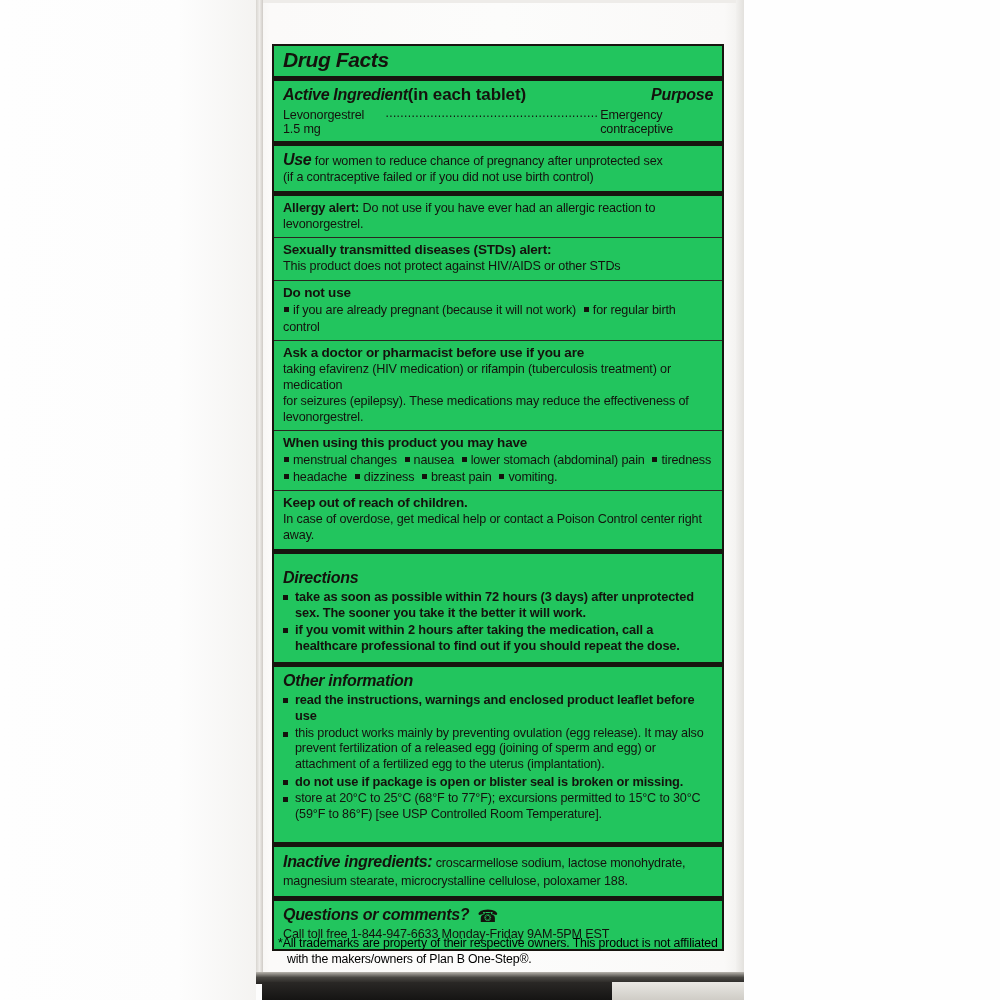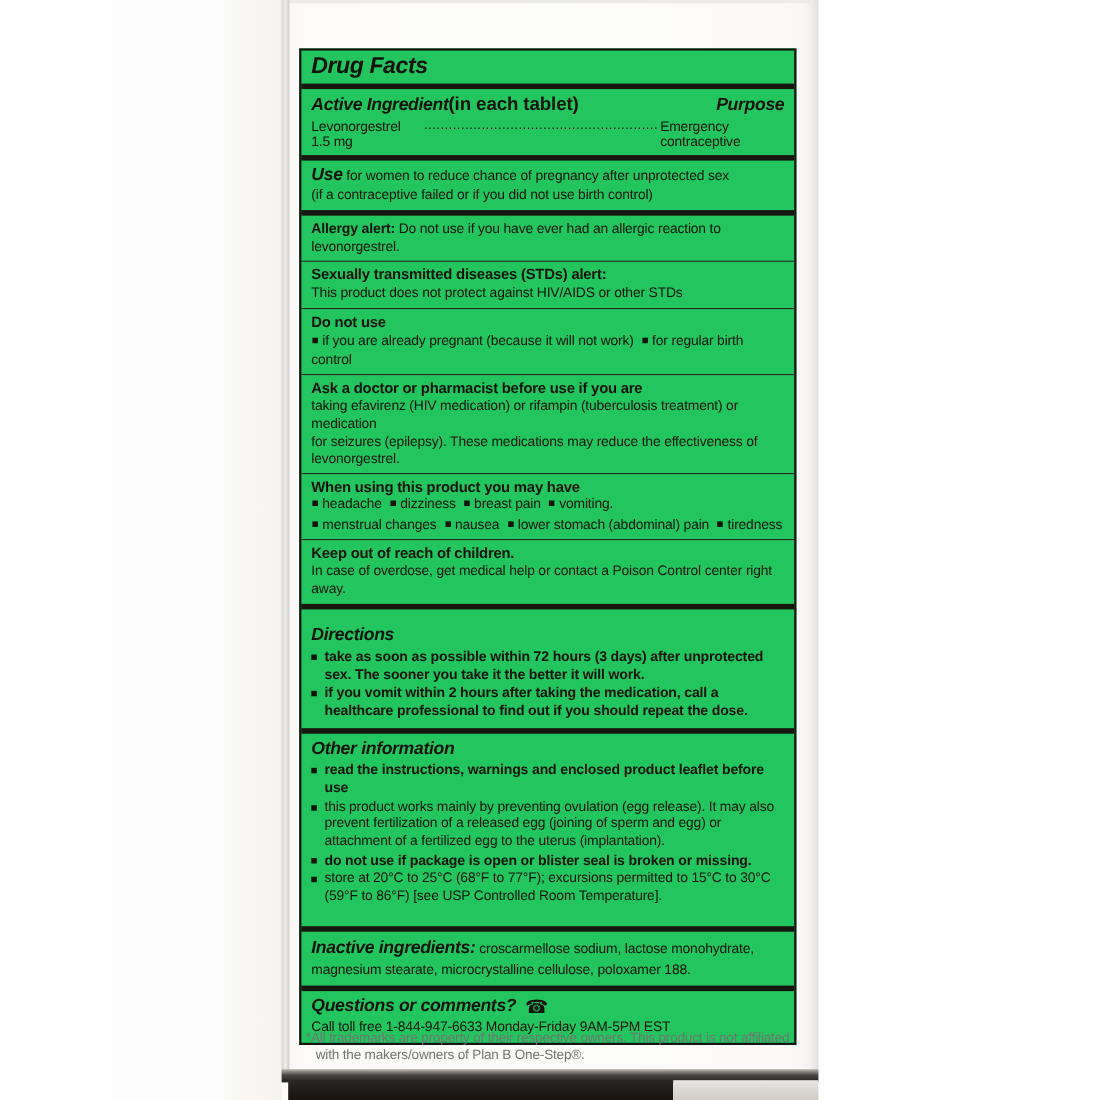--- a/index.html
+++ b/index.html
@@ -213,21 +213,21 @@
   }
 
   #footnote {
     position: absolute;
     left: 278px;
     top: 936px;
     width: 452px;
     font-size: 12.3px;
     line-height: 1.28;
     letter-spacing: -0.15px;
-    color: #737373;
+    color: #000000;
     font-family: "Liberation Sans", sans-serif;
   }
   #footnote .cont {
     padding-left: 9px;
     display: block;
   }
 </style>
 </head>
 <body>
 
@@ -290,22 +290,22 @@
       </div>
 
       <div class="sub">
         <div class="hdr-bold">Ask a doctor or pharmacist before use if you are</div>
         <div class="body-txt" style="margin-top:2px;">taking efavirenz (HIV medication) or rifampin (tuberculosis treatment) or medication</div>
         <div class="body-txt">for seizures (epilepsy). These medications may reduce the effectiveness of levonorgestrel.</div>
       </div>
 
       <div class="sub">
         <div class="hdr-bold">When using this product you may have</div>
+        <div class="inline-bullets" style="margin-top:2px;"><span class="sq"></span><span>menstrual changes</span>&nbsp; <span class="sq"></span><span>nausea</span>&nbsp; <span class="sq"></span><span>lower stomach (abdominal) pain</span>&nbsp; <span class="sq"></span><span>tiredness</span></div>
         <div class="inline-bullets"><span class="sq"></span><span>headache</span>&nbsp; <span class="sq"></span><span>dizziness</span>&nbsp; <span class="sq"></span><span>breast pain</span>&nbsp; <span class="sq"></span><span>vomiting.</span></div>
-        <div class="inline-bullets" style="margin-top:2px;"><span class="sq"></span><span>menstrual changes</span>&nbsp; <span class="sq"></span><span>nausea</span>&nbsp; <span class="sq"></span><span>lower stomach (abdominal) pain</span>&nbsp; <span class="sq"></span><span>tiredness</span></div>
       </div>
 
       <div class="sub">
         <div class="hdr-bold">Keep out of reach of children.</div>
         <div class="body-txt" style="margin-top:2px;">In case of overdose, get medical help or contact a Poison Control center right away.</div>
       </div>
     </div>
 
     <div class="band">
       <div class="sub" style="padding-top:15px;padding-bottom:7px;">

